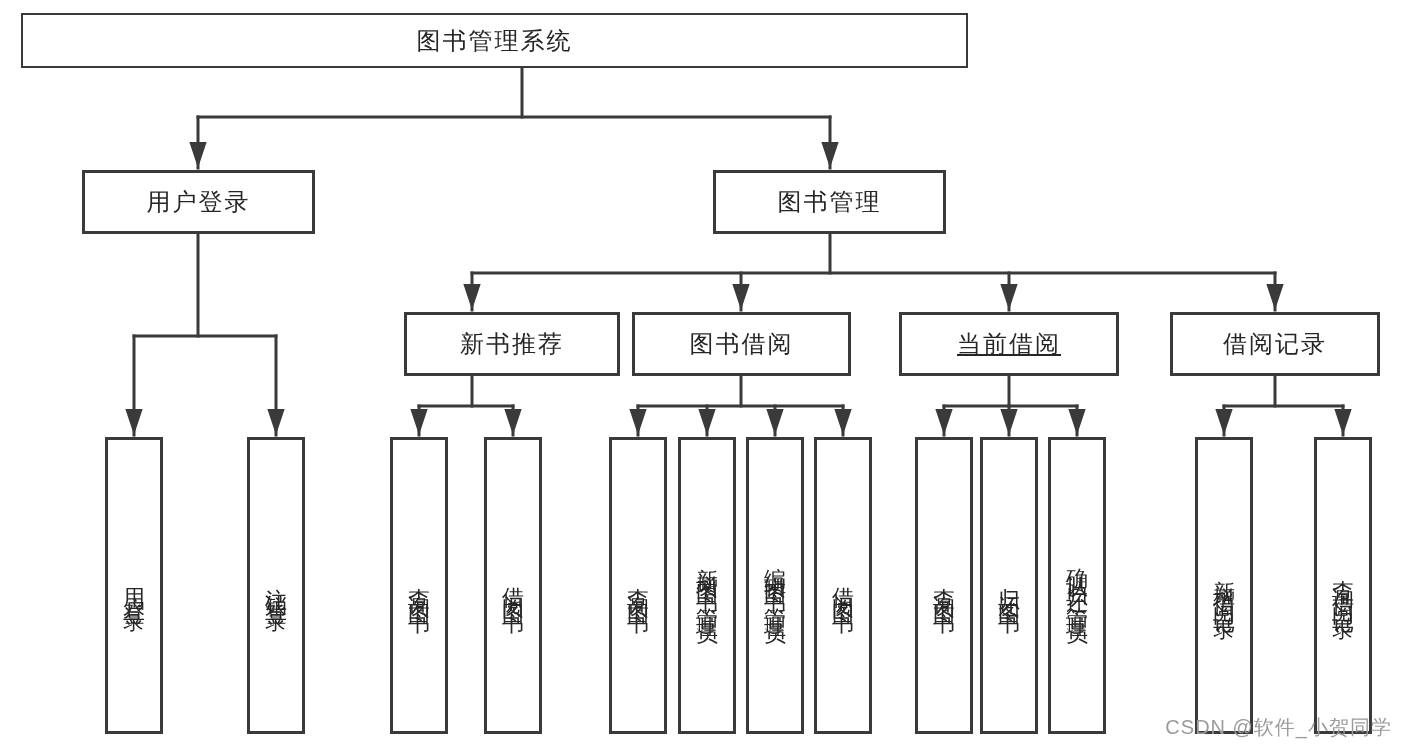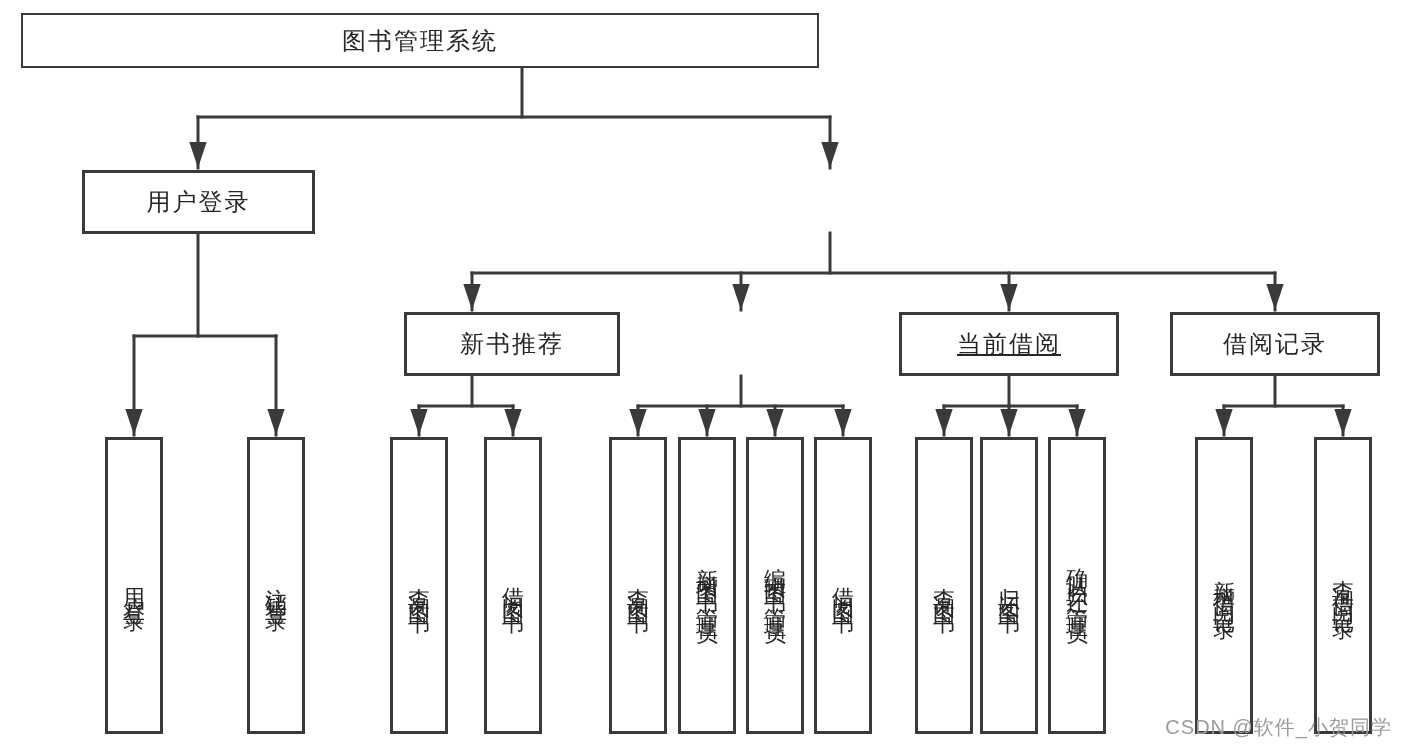--- a/index.html
+++ b/index.html
@@ -30,21 +30,21 @@
     display: flex;
     align-items: center;
     justify-content: center;
     color: #262626;
     font-size: 24px;
     letter-spacing: 2px;
     line-height: 1;
     white-space: nowrap;
   }
   .node.root {
-    left: 21px; top: 13px; width: 798px; height: 55px;
+    left: 21px; top: 13px; width: 947px; height: 55px;
     border-width: 2px;
   }
   .node.lvl1 { top: 170px; width: 233px; height: 64px; }
   .node.lvl2 { top: 312px; height: 64px; }
   .node.leaf {
     top: 437px;
     width: 58px;
     height: 297px;
     writing-mode: vertical-rl;
     text-orientation: mixed;
@@ -128,22 +128,24 @@
         <line x1="1224" y1="406" x2="1343" y2="406"></line>
         <line x1="1224" y1="406" x2="1224" y2="435" marker-end="url(#arrow)"></line>
         <line x1="1343" y1="406" x2="1343" y2="435" marker-end="url(#arrow)"></line>
       </g>
     </g>
   </svg>
 
   <div class="node root">图书管理系统</div>
 
   <div class="node lvl1" style="left:82px;">用户登录</div>
+  <div class="node lvl1" style="left:713px;">图书管理</div>
 
   <div class="node lvl2" style="left:364px;width:216px;margin-left:40px;">新书推荐</div>
+  <div class="node lvl2" style="left:632px;width:219px;">图书借阅</div>
   <div class="node lvl2" style="left:899px;width:220px;text-decoration:underline;">当前借阅</div>
   <div class="node lvl2" style="left:1170px;width:210px;">借阅记录</div>
 
   <div class="node leaf" style="left:105px;">用户登录</div>
   <div class="node leaf" style="left:247px;">注销登录</div>
 
   <div class="node leaf" style="left:390px;">查询图书</div>
   <div class="node leaf" style="left:484px;">借阅图书</div>
 
   <div class="node leaf" style="left:609px;">查询图书</div>

